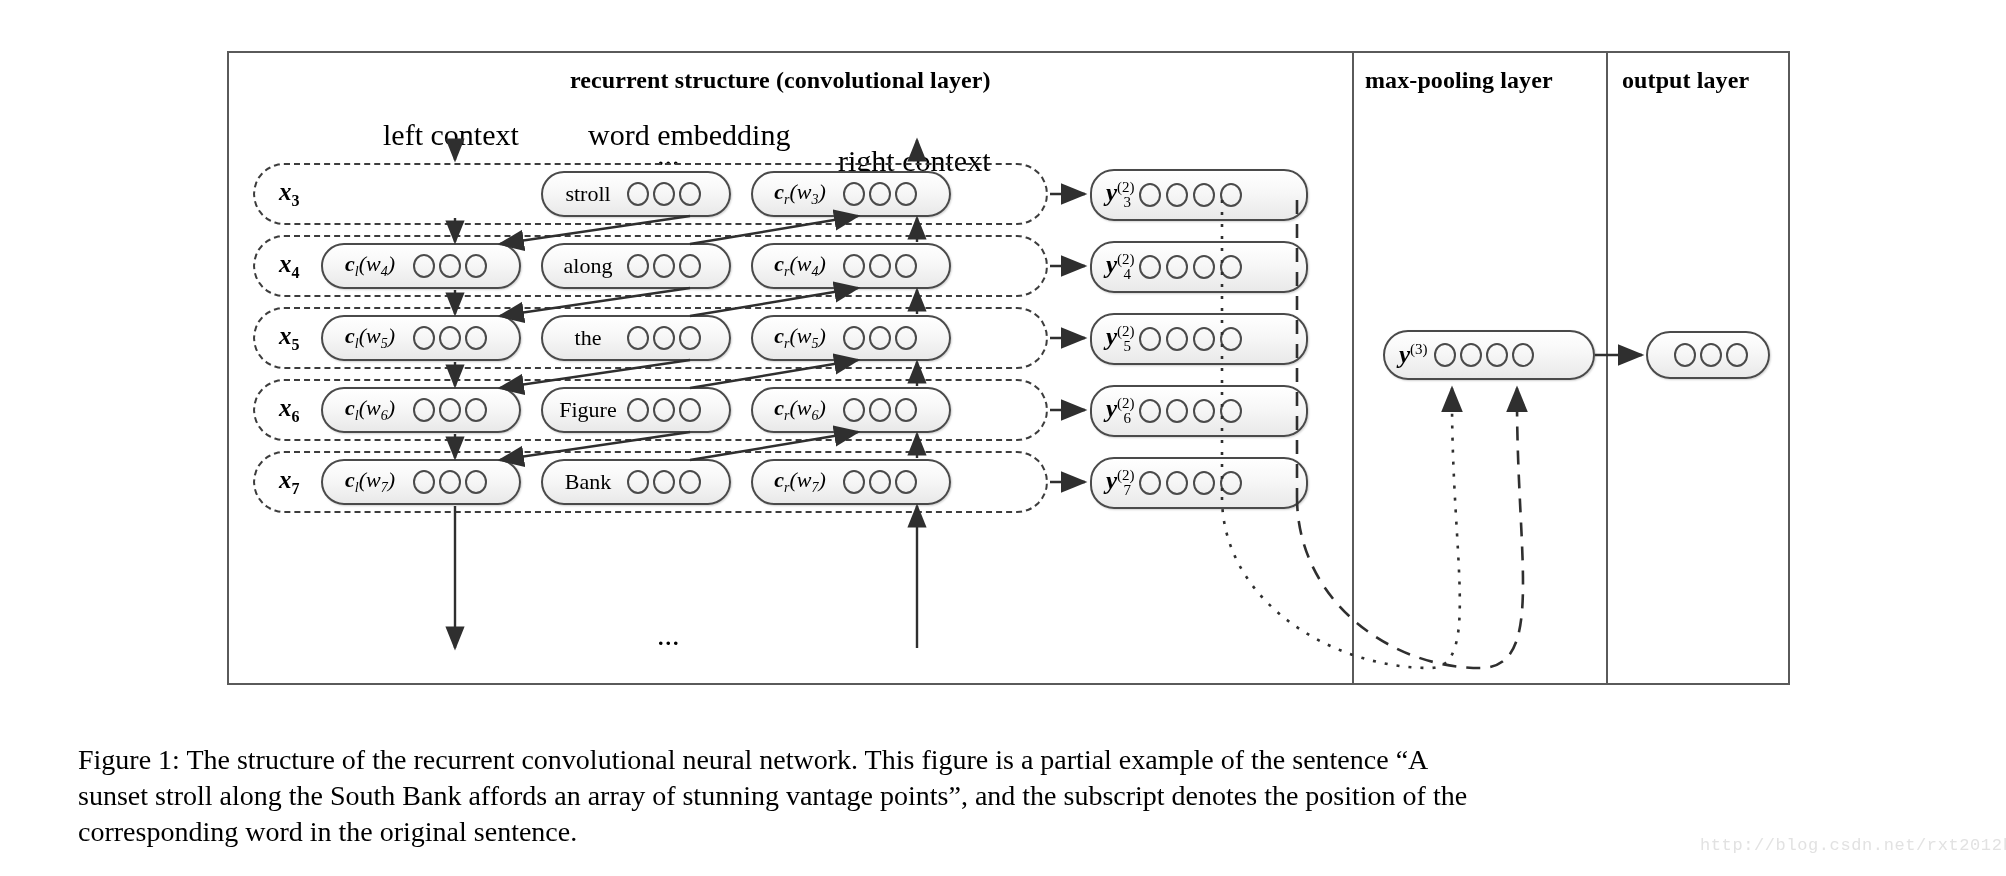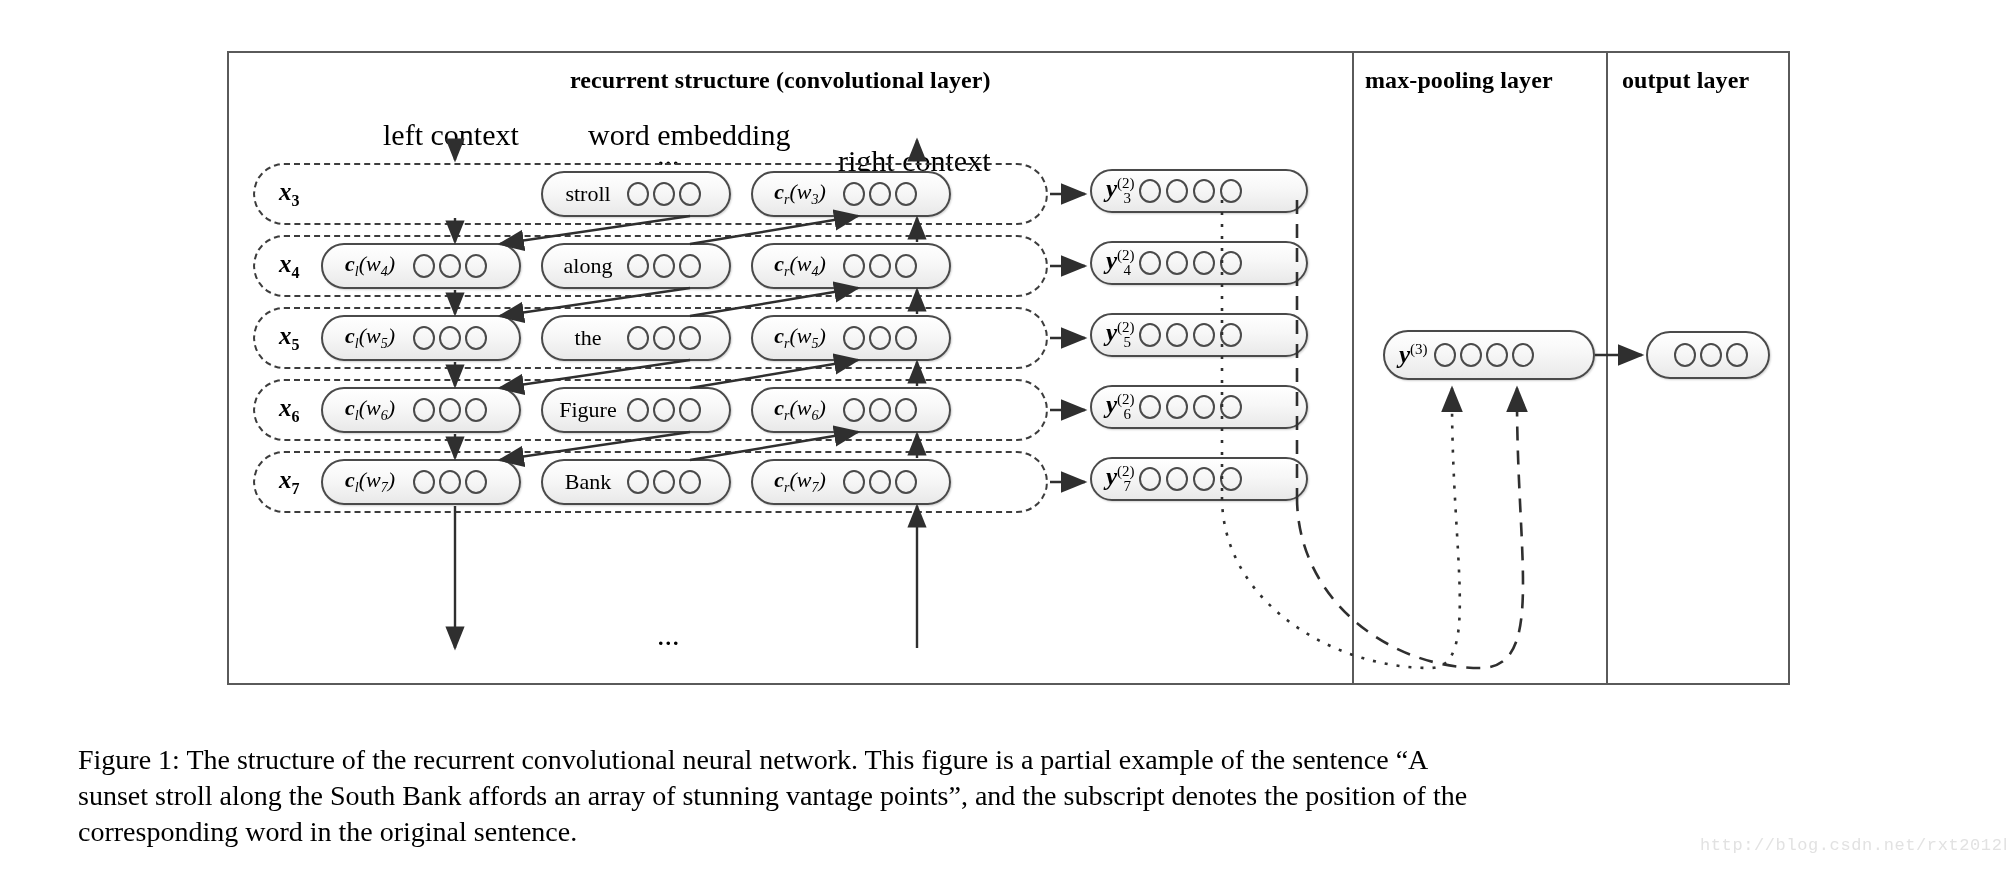--- a/index.html
+++ b/index.html
@@ -71,21 +71,21 @@
 
   .cap-l{left:68px;width:200px;}
   .cap-l .caplabel{width:74px;margin-left:10px;}
   .cap-w{left:288px;width:190px;font-family:Liberation Serif, serif;}
   .cap-w .caplabel{width:66px;margin-left:12px;}
   .cap-r{left:498px;width:200px;}
   .cap-r .caplabel{width:74px;margin-left:10px;}
 
   
   .ycap{
-    position:absolute;height:44px;width:218px;border:2px solid #4a4a4a;
+    position:absolute;height:52px;width:218px;border:2px solid #4a4a4a;
     border-radius:24px;box-sizing:border-box;
     background:linear-gradient(180deg,#ffffff 0%,#f7f7f7 45%,#e9e9e9 100%);
     display:flex;align-items:center;box-shadow:1px 1px 2px rgba(0,0,0,.18);
   }
   .ycap .ylabel{
     font-size:25px;font-weight:bold;font-style:italic;margin-left:14px;
     position:relative;white-space:nowrap;
   }
   .ycap .ylabel .sup{font-size:15px;font-style:normal;font-weight:normal;vertical-align:super;}
   .ycap .ylabel .sb{font-size:15px;font-style:normal;font-weight:normal;vertical-align:sub;margin-left:-11px;}

